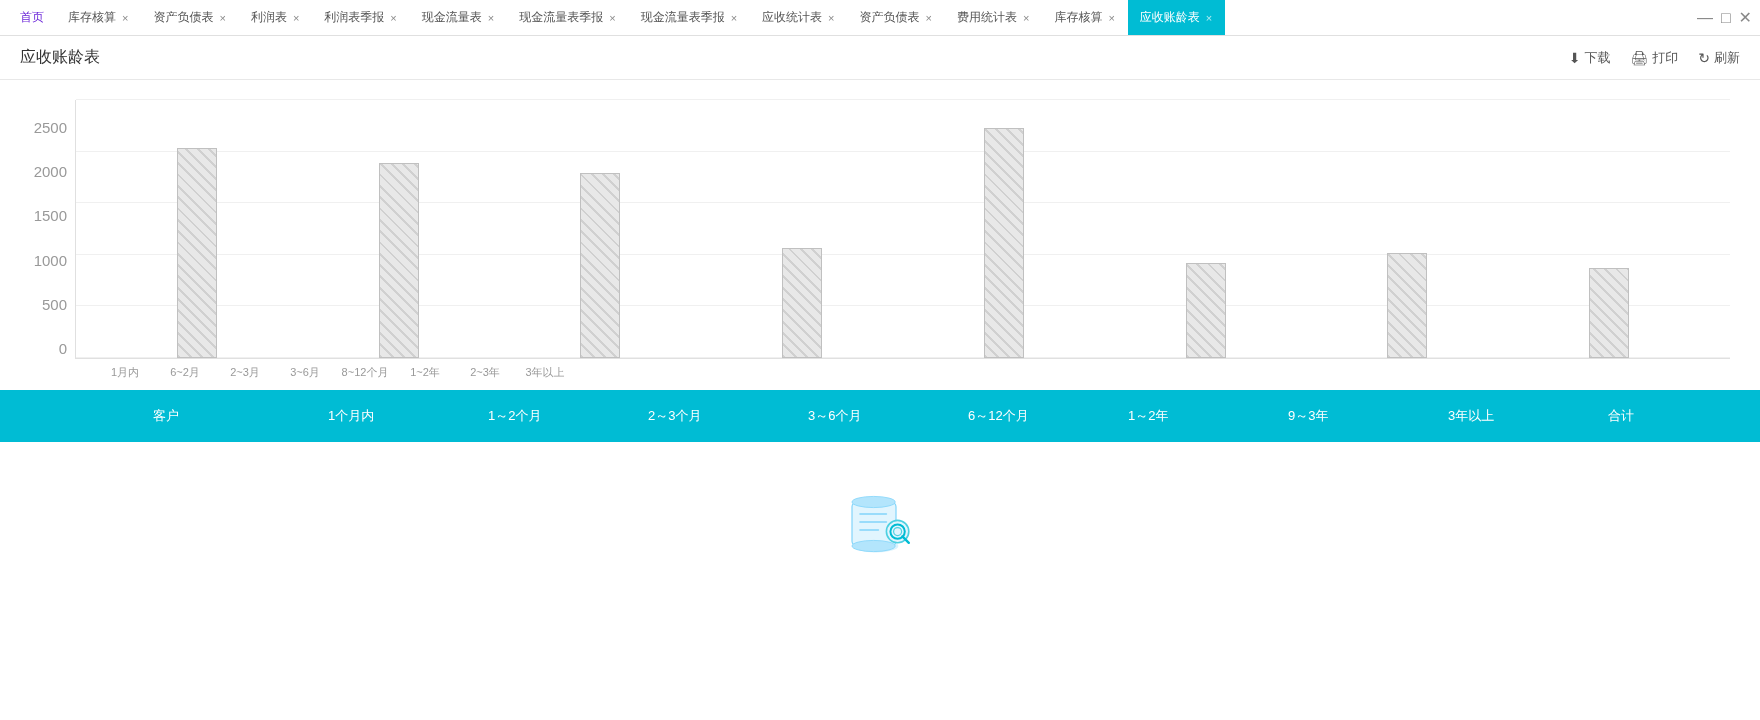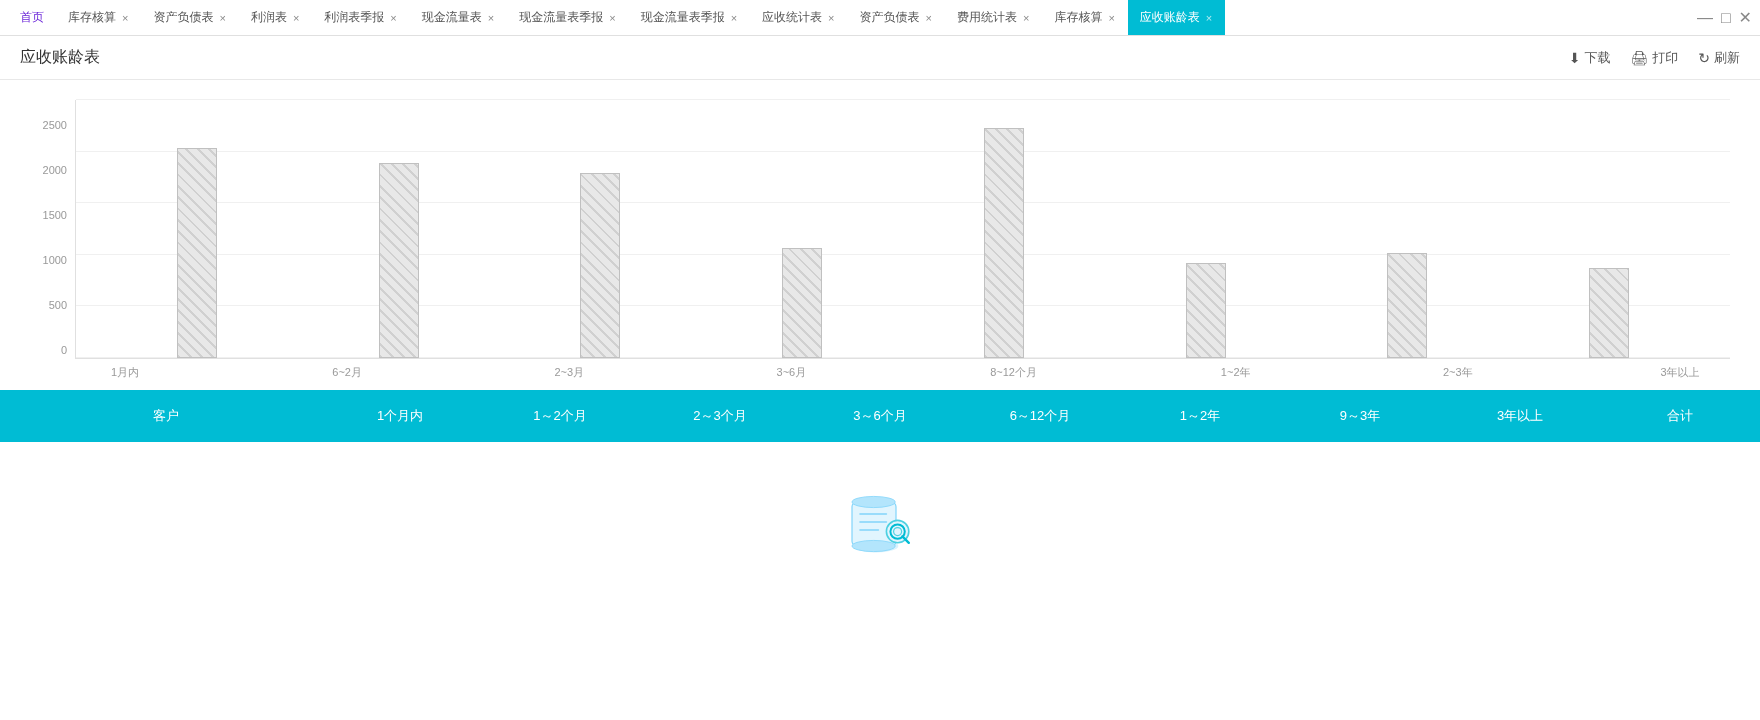--- a/index.html
+++ b/index.html
@@ -117,21 +117,21 @@
       flex-direction: column;
       justify-content: space-between;
       align-items: flex-end;
       height: 260px;
       padding-right: 8px;
       padding-bottom: 24px;
       flex-shrink: 0;
       width: 45px;
     }
     .y-label {
-      font-size: 11px;
+      font-size: 15px;
       color: #999;
       line-height: 1;
     }
 
     .chart-inner {
       flex: 1;
       display: flex;
       flex-direction: column;
       height: 280px;
     }
@@ -180,42 +180,40 @@
         #d0d0d0,
         #d0d0d0 2px,
         #e8e8e8 2px,
         #e8e8e8 8px
       );
       border: 1px solid #c0c0c0;
     }
 
     .x-labels {
       display: flex;
-      justify-content: space-between;
+      justify-content: flex-start;
       padding: 6px 20px 0 20px;
-      gap: 24px;
     }
     .x-label {
       font-size: 11px;
       color: #999;
       text-align: center;
       width: 60px;
     }
 
     
     .table-header {
       display: grid;
       grid-template-columns: 2fr 1fr 1fr 1fr 1fr 1fr 1fr 1fr 1fr 1fr;
       background: #00bcd4;
       color: #fff;
       height: 52px;
       align-items: center;
     }
     .table-header-cell {
-      text-align: center;
       font-size: 13px;
       font-weight: 500;
       padding: 0 8px;
     }
     .table-header-cell:first-child {
       text-align: center;
       margin-left: 12px;
     }
 
     

